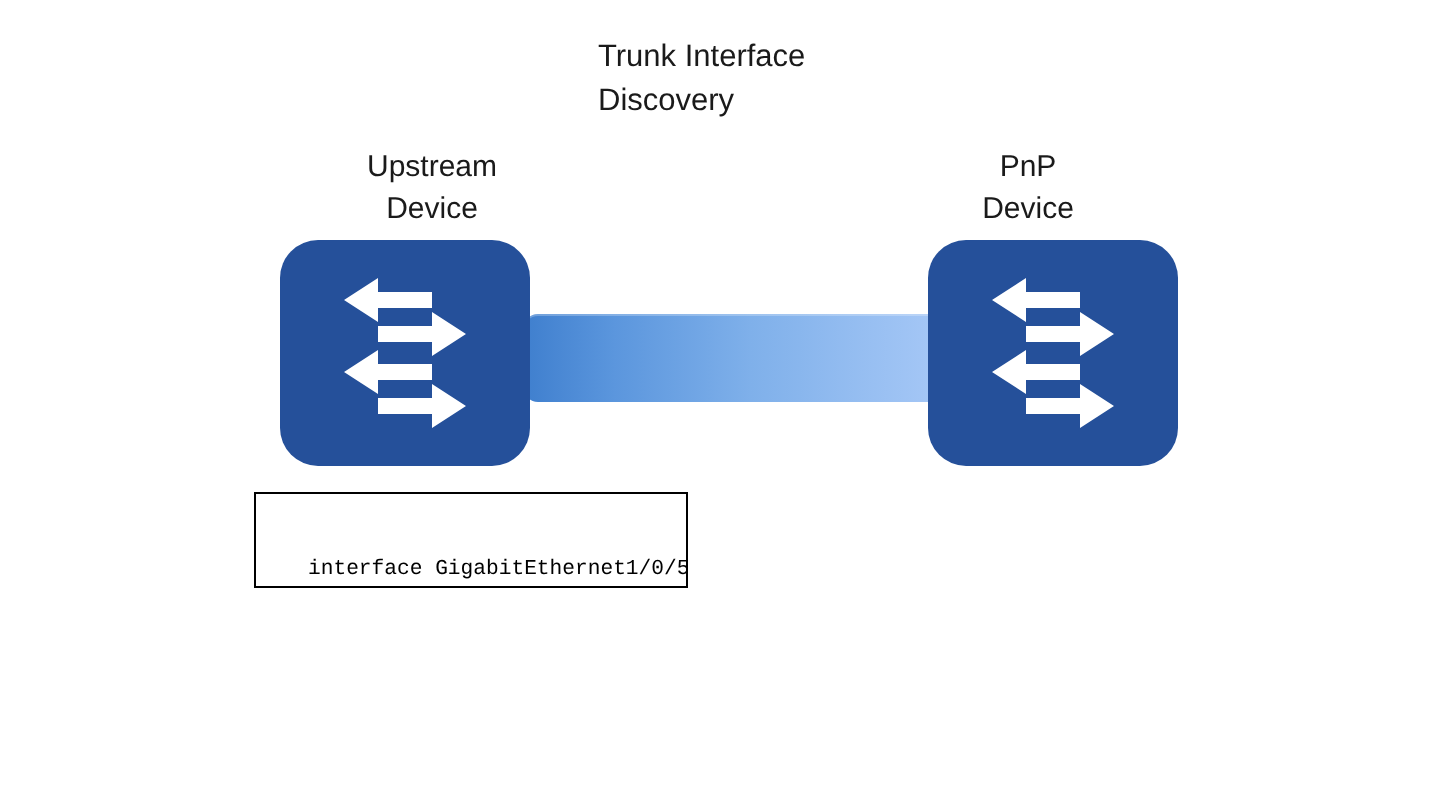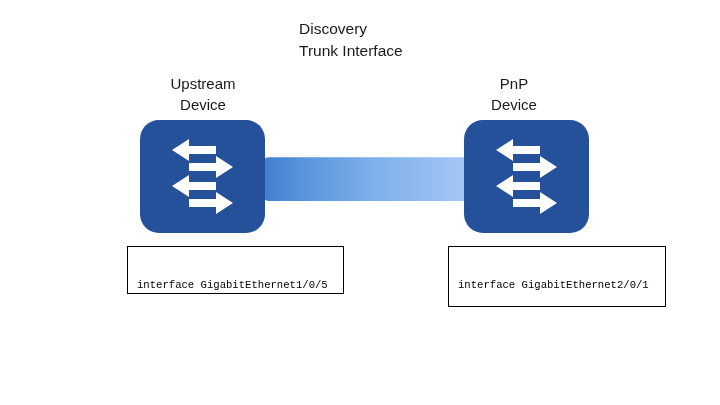--- a/index.html
+++ b/index.html
@@ -45,21 +45,21 @@
 
   
   .device-label {
     position: absolute;
     font-size: 15px;
     line-height: 21px;
     text-align: center;
     color: #1a1a1a;
     white-space: nowrap;
   }
-  .device-label.left  { left: 140px; top: 73px; width: 126px; }
+  .device-label.left  { left: 153px; top: 73px; width: 126px; }
   .device-label.right { left: 451px; top: 73px; width: 126px; }
   .device-label span { display: block; }
 
   
   .link-bar {
     position: absolute;
     left: 262px;
     top: 157px;
     width: 206px;
     height: 44px;
@@ -80,40 +80,40 @@
   .device.right { left: 464px; top: 120px; }
 
   .device svg { display: block; width: 125px; height: 113px; }
 
   
   .config-box {
     position: absolute;
     border: 1px solid #000000;
     background: #ffffff;
     box-sizing: border-box;
-    padding: 5px 7px 6px 9px;
+    padding: 5px 7px 6px 26px;
     font-family: "Liberation Mono", "DejaVu Sans Mono", monospace;
     font-size: 10.6px;
     line-height: 13.6px;
     color: #000000;
     white-space: pre;
     overflow: hidden;
   }
   .config-box.left  { left: 127px; top: 246px; width: 217px; height: 48px; }
   .config-box.right { left: 448px; top: 246px; width: 218px; height: 61px; }
   .config-box .line { white-space: pre; }
 </style>
 </head>
 <body>
 
 <div class="stage">
 
   <div class="center-note">
+    <div>Trunk Interface</div>
     <div>Discovery</div>
-    <div>Trunk Interface</div>
   </div>
 
   <div class="device-label left">
     <span>Upstream</span>
     <span>Device</span>
   </div>
 
   <div class="device-label right">
     <span>PnP</span>
     <span>Device</span>
@@ -146,20 +146,14 @@
       </svg>
     </span>
   </div>
 
   <div class="config-box left">
     <div class="line">interface GigabitEthernet1/0/5</div>
     
     
   </div>
 
-  <div class="config-box right">
-    <div class="line">interface GigabitEthernet2/0/1</div>
-    
-    
-    
-  </div>
 
 </div>
 
 </body></html>

